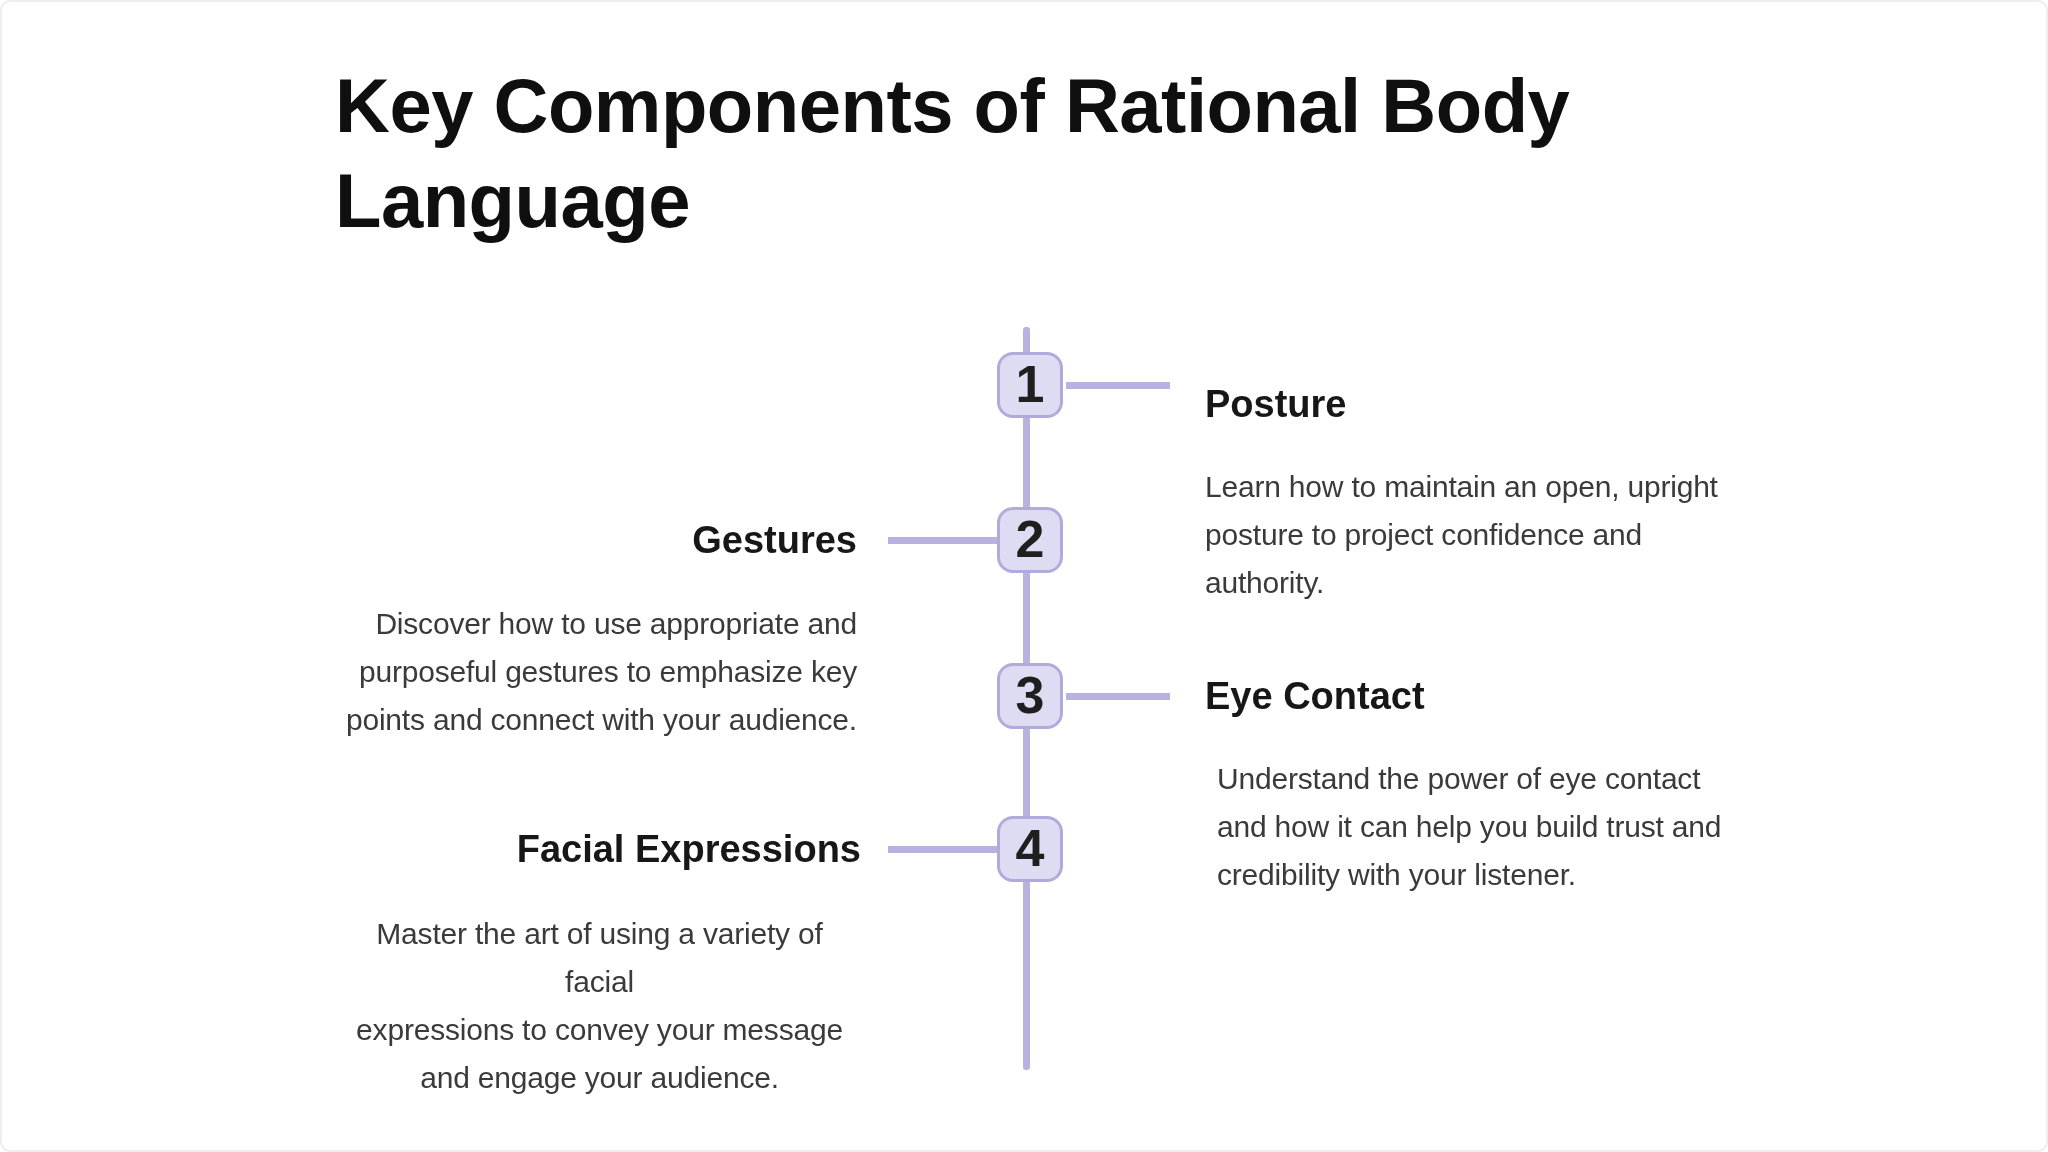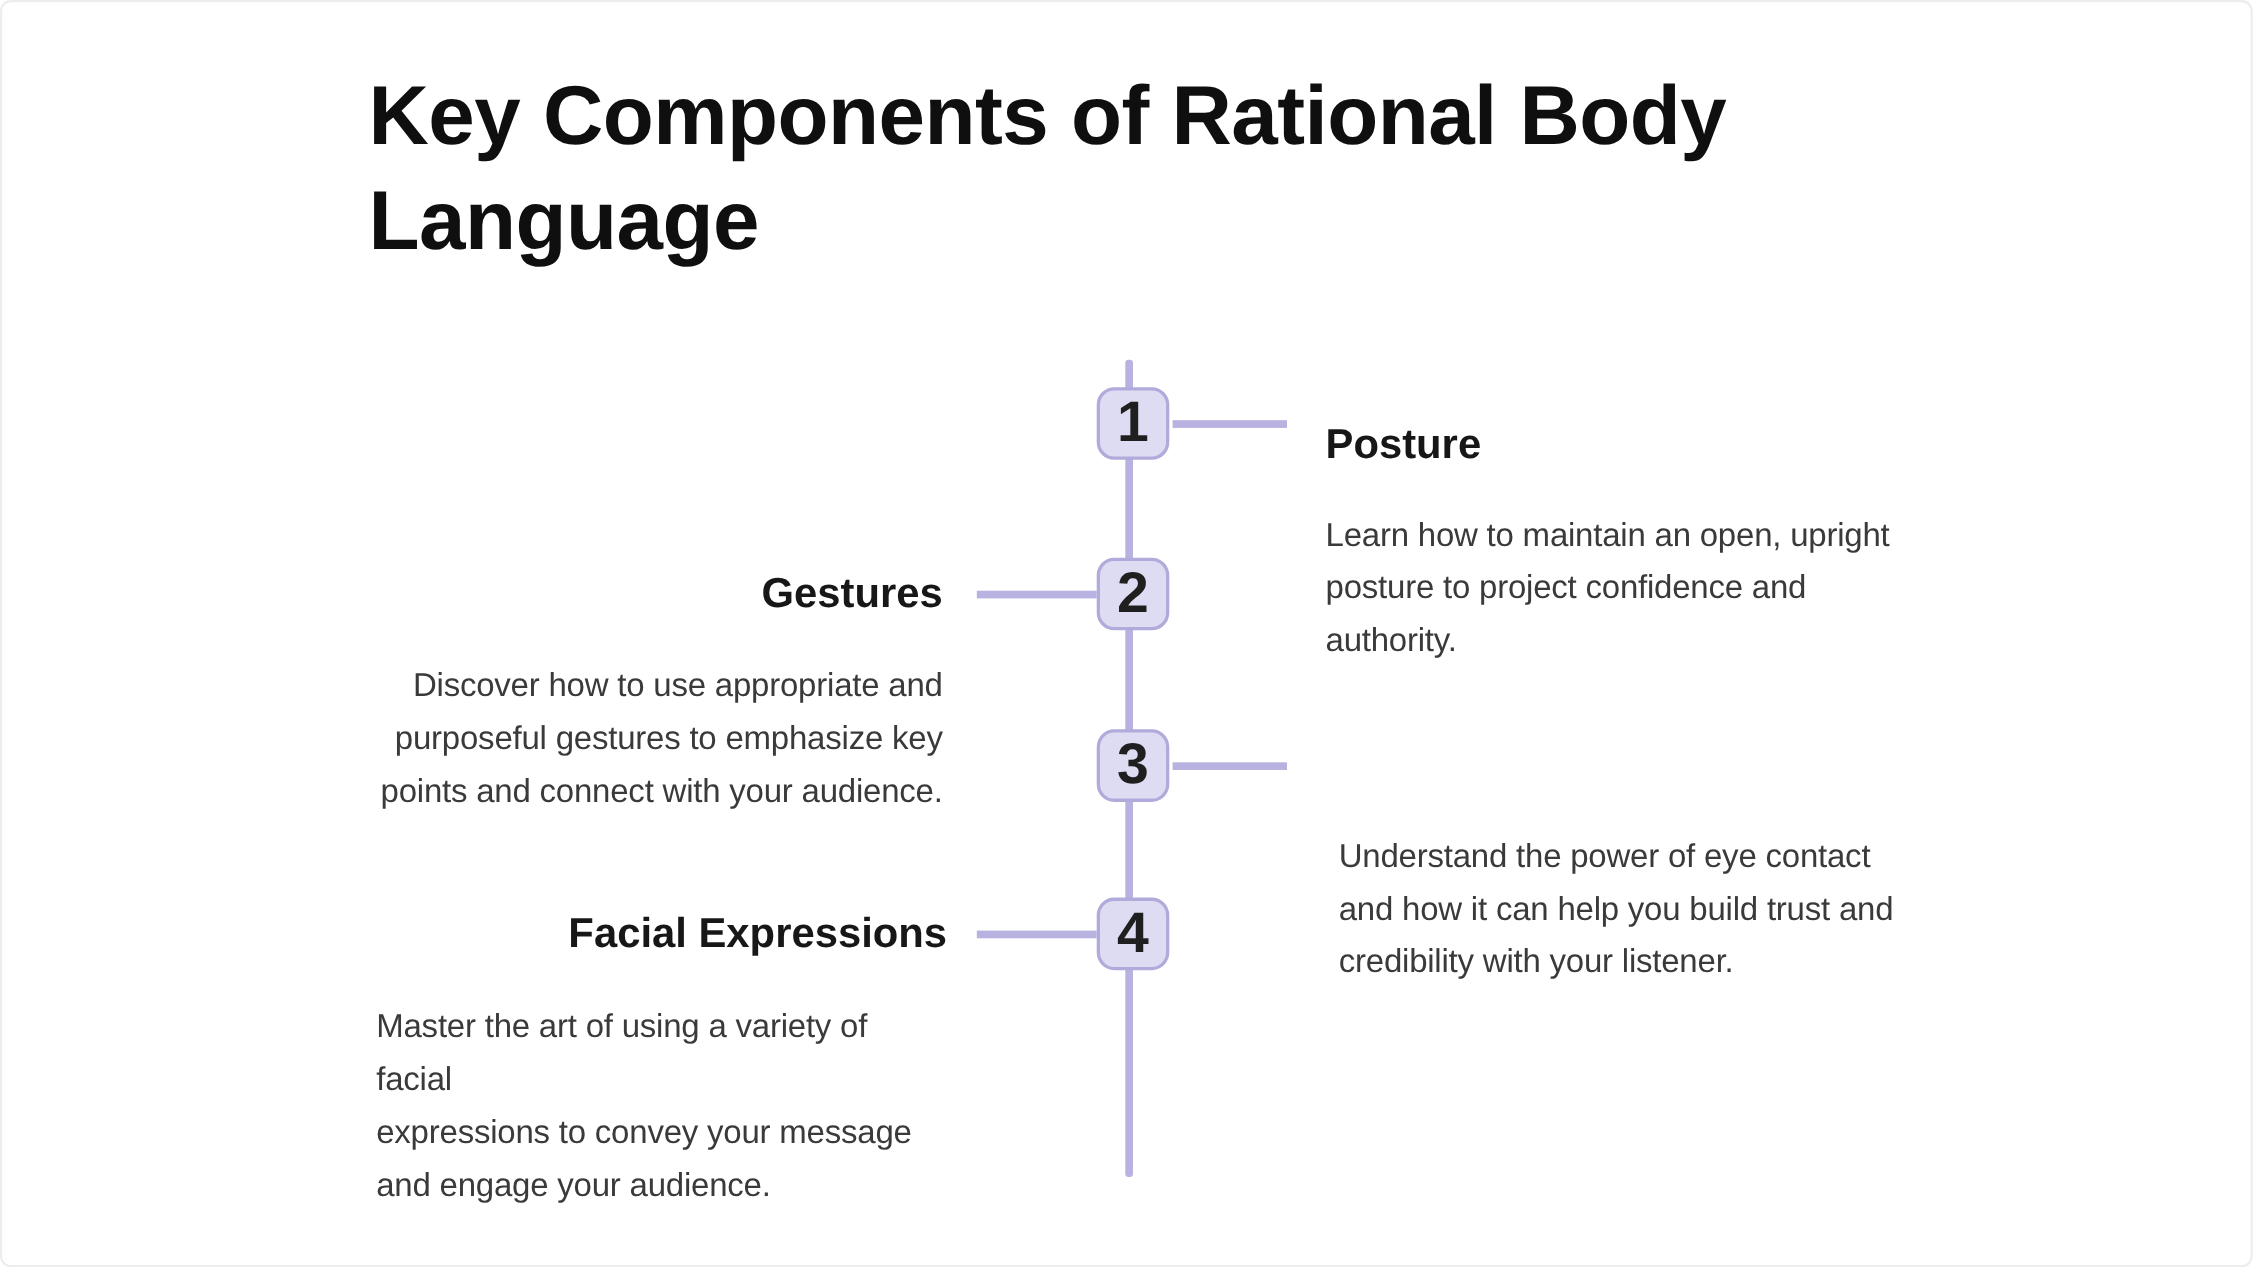--- a/index.html
+++ b/index.html
@@ -88,21 +88,21 @@
   .item-desc {
     position: absolute;
     font-size: 30px;
     line-height: 48px;
     letter-spacing: -0.2px;
     color: var(--body-text, #3a3a3a);
   }
   .d0 { left: 1203px; top: 443px; text-align: left; margin-top: 18px; }
   .d1 { left: 340px;  top: 598px; width: 515px; text-align: right; }
   .d2 { left: 1203px; top: 753px; text-align: left; margin-left: 12px; }
-  .d3 { left: 340px;  top: 908px; width: 515px; text-align: left; }
+  .d3 { left: 340px;  top: 908px; width: 515px; text-align: center; }
 </style>
 </head>
 <body>
 
 <div class="canvas">
 
   <h1 class="title">Key Components of Rational Body Language</h1>
 
   <div class="spine"></div>
 
@@ -125,20 +125,21 @@
   <div class="item-desc d1">
     <div>Discover how to use appropriate and</div>
     <div>purposeful gestures to emphasize key</div>
     <div>points and connect with your audience.</div>
   </div>
 
   <div class="connector c2"></div>
   <div class="node n2">
     <span class="node-number">3</span>
   </div>
+  <div class="item-title t2">Eye Contact</div>
   <div class="item-desc d2">
     <div>Understand the power of eye contact</div>
     <div>and how it can help you build trust and</div>
     <div>credibility with your listener.</div>
   </div>
 
   <div class="connector c3"></div>
   <div class="node n3">
     <span class="node-number">4</span>
   </div>

